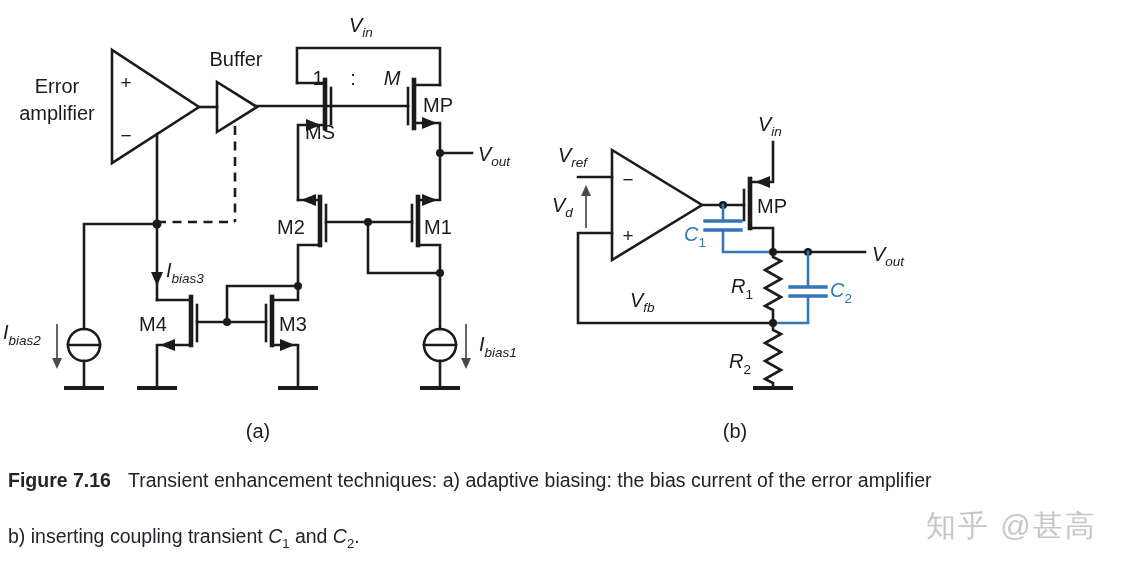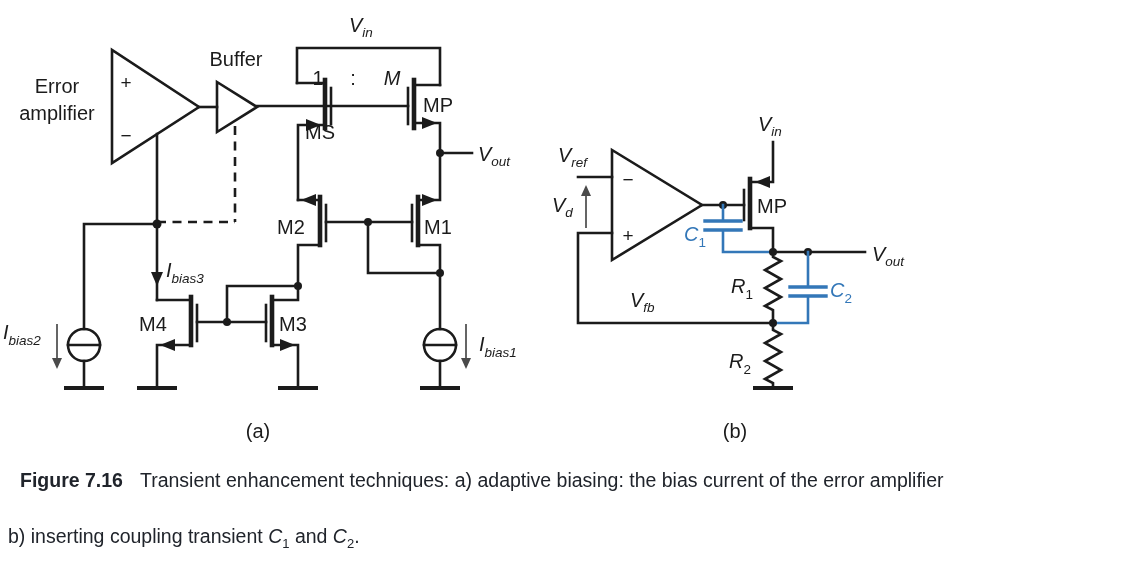--- a/index.html
+++ b/index.html
@@ -15,21 +15,21 @@
   .bw{stroke:#3377b8;stroke-width:2.6;fill:none;stroke-linecap:square;}
   .bp{stroke:#3377b8;stroke-width:3.4;fill:none;stroke-linecap:square;}
   .gnd{stroke:#1b1b1b;stroke-width:4;fill:none;stroke-linecap:square;}
   .dash{stroke:#1b1b1b;stroke-width:2.6;fill:none;stroke-dasharray:9 6.5;stroke-linecap:butt;}
   .thin{stroke:#4a4a4a;stroke-width:1.7;fill:none;}
   .thinhead{fill:#4a4a4a;stroke:none;}
   .ah{fill:#1b1b1b;stroke:none;}
   .dot{fill:#1b1b1b;stroke:none;}
   .caption{position:absolute;left:8px;top:466px;width:1126px;margin:0;
            font-size:19.5px;line-height:28px;color:#20242b;letter-spacing:0;}
-  .caption b{font-weight:bold;margin-right:17px;margin-left:12px;}
+  .caption b{font-weight:bold;margin-right:17px;}
   .caption sub{font-size:13px;line-height:0;}
   .watermark{position:absolute;left:926px;top:506px;font-size:30px;color:#c6c6c6;
              letter-spacing:2px;white-space:nowrap;z-index:5;}
 </style>
 </head>
 <body>
 
 <div class="stage">
   <svg width="1139" height="462" viewBox="0 0 1139 462">
 
@@ -206,13 +206,14 @@
       <text x="735" y="438" text-anchor="middle">(b)</text>
     </g>
   </svg>
 
   
   <p class="caption"><b>Figure 7.16</b><span>Transient enhancement techniques: a) adaptive biasing: the bias current of the error amplifier</span><br>
   <br>
   <span>b) inserting coupling transient </span><i>C</i><sub>1</sub><span> and </span><i>C</i><sub>2</sub><span>.</span></p>
 
   
+  <div class="watermark">知乎 @甚高</div>
 </div>
 
 </body></html>

